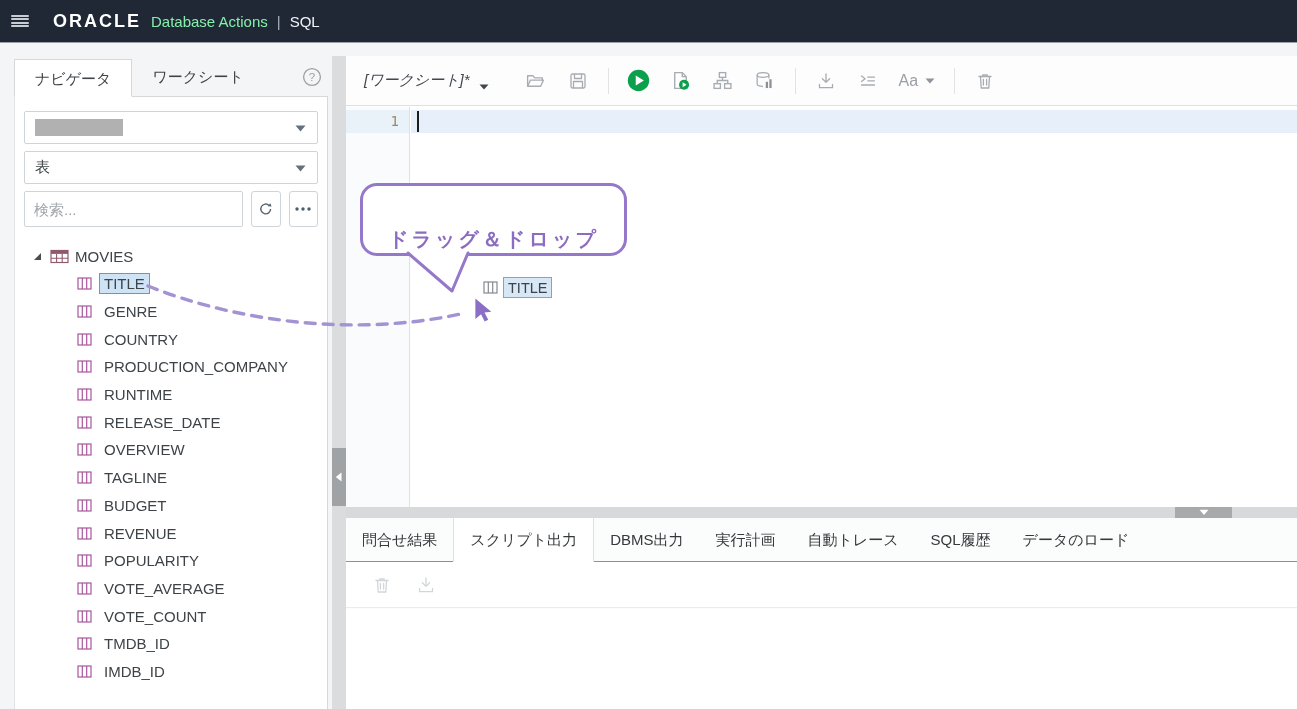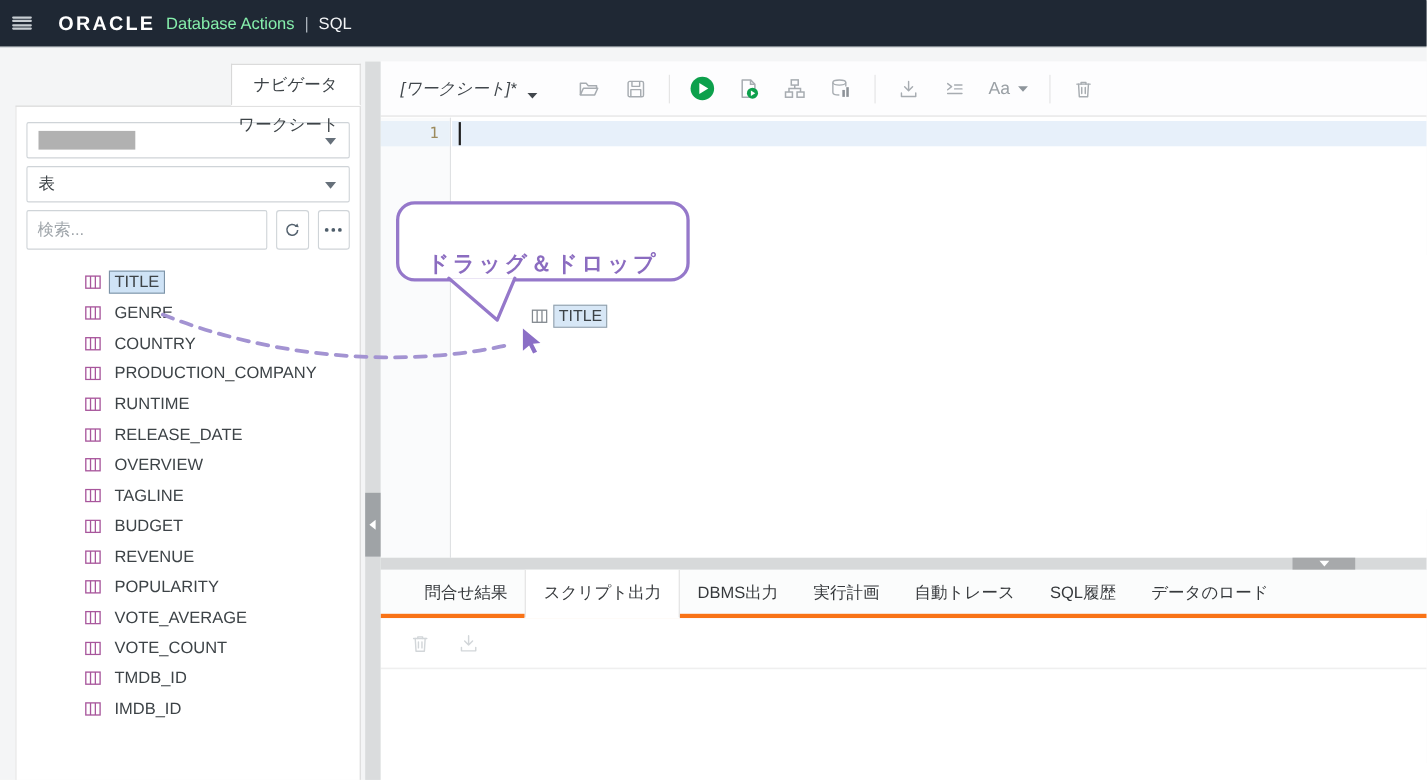--- a/index.html
+++ b/index.html
@@ -11,21 +11,21 @@
             display:flex; align-items:center; box-shadow:0 1px 0 #9aa0a6; z-index:10; }
   .hamburger { width:18px; height:13px; margin-left:11px; display:flex; flex-direction:column; justify-content:space-between; cursor:pointer; }
   .hamburger i { display:block; height:2px; background:#c7cdd2; border-radius:1px; }
   .brand { color:#fff; font-weight:bold; font-size:18px; letter-spacing:2px; margin-left:24px; }
   .product { color:#86efac; font-size:15px; margin-left:10px; }
   .pipe { color:#aab2ba; font-size:15px; margin:0 9px; }
   .module { color:#f2f4f6; font-size:15px; }
 
   
   .nav-panel { position:absolute; left:14px; top:58px; width:314px; bottom:0; z-index:1; }
-  .nav-tabs { display:flex; height:39px; align-items:flex-end; border-bottom:1px solid #d8d8d8; position:relative; z-index:2;flex-direction:column; }
+  .nav-tabs { display:flex; height:39px; align-items:flex-end; border-bottom:1px solid #d8d8d8; position:relative; z-index:2; }
   .nav-tab { height:38px; line-height:37px; padding:0 20px; font-size:15px; color:#3d4347; cursor:pointer; background:transparent; }
   .nav-tab.is-active { background:#fff; border:1px solid #d8d8d8; border-bottom:1px solid #fff; margin-bottom:-1px; }
   .help-btn { position:absolute; right:6px; top:9px; width:20px; height:20px; cursor:pointer; }
   .nav-body { position:absolute; top:39px; left:0; right:0; bottom:0; background:#fff;
               border-left:1px solid #e3e3e3; border-right:1px solid #d8d8d8; padding:14px 9px 0 9px; }
 
   .select-box { position:relative; height:33px; border:1px solid #cfd4d8; border-radius:2px; background:#fff;
                 margin-bottom:7px; cursor:pointer; display:flex; align-items:center; padding:0 10px; }
   .select-box .caret { position:absolute; right:11px; top:13px; }
   .redacted { width:88px; height:17px; background:#b1b1b1; }
@@ -83,21 +83,21 @@
   
   .drag-path { position:absolute; left:140px; top:275px; z-index:4; pointer-events:none; }
 
   
   .hsplit { position:absolute; left:0; top:451px; right:0; height:11px; background:#d7d9da; }
   .hsplit-handle { position:absolute; left:829px; top:0; width:57px; height:11px; background:#a7a9ab;
                    display:flex; align-items:center; justify-content:center; cursor:pointer; }
 
   
   .output { position:absolute; left:0; top:462px; right:0; bottom:0; background:#fbfcfc; }
-  .out-tabs { display:flex; height:44px; padding-left:24px; border-bottom:4px solid #f97316; }
+  .out-tabs { display:flex; height:44px; padding-left:0; border-bottom:1px solid #f97316; }
   .out-tab { height:44px; line-height:44px; padding:0 16px; font-size:15px; color:#36393c; cursor:pointer; }
   .out-tab.is-active { background:#fff; border-left:1px solid #e0e0e0; border-right:1px solid #e0e0e0;
                        border-bottom:1px solid #fff; margin-bottom:-1px; }
   .out-toolbar { height:46px; display:flex; align-items:center; padding-left:14px; border-bottom:1px solid #ececec; background:#fff; }
   .out-toolbar .tool-btn { margin:0 11px; }
   .out-content { position:absolute; top:91px; left:0; right:0; bottom:0; background:#fff; }
 
   svg { display:block; }
 </style>
 </head>
@@ -167,20 +167,35 @@
           <svg width="18" height="6" viewBox="0 0 18 6">
             <circle cx="3" cy="3" r="1.7" fill="#4e5d6a"></circle>
               <circle cx="9" cy="3" r="1.7" fill="#4e5d6a"></circle>
               <circle cx="15" cy="3" r="1.7" fill="#4e5d6a"></circle>
           </svg>
         </span>
       </div>
     </div>
 
     <div class="tree">
+      <div class="tree-table-row">
+        <span class="expander">
+          <svg width="11" height="11" viewBox="0 0 11 11">
+              <polygon points="9,2 9,9 2,9" fill="#4c4c4c"></polygon>
+            </svg>
+        </span>
+        <span class="tbl-icon">
+          <svg width="19" height="15" viewBox="0 0 19 15">
+            <rect x="1" y="1.5" width="17" height="12" fill="#fff" stroke="#8f5a6d" stroke-width="1.2"></rect>
+            <rect x="1" y="1.5" width="17" height="3.4" fill="#8f5a6d"></rect>
+            <path d="M6.6 5 v8.5 M12.2 5 v8.5 M1 9.2 h17" stroke="#8f5a6d" stroke-width="1.1" fill="none"></path>
+          </svg>
+        </span>
+        <span class="tbl-label">MOVIES</span>
+      </div>
 
       <div>
           <div class="tree-col-row is-active">
           <span class="col-icon">
             <svg width="15" height="13" viewBox="0 0 15 13">
               <rect x="1" y="1" width="13" height="11" fill="#fff" stroke="#a8569c" stroke-width="1.2"></rect>
               <path d="M5.3 1 v11 M9.7 1 v11" stroke="#a8569c" stroke-width="1.2"></path>
             </svg>
           </span>
           <span class="col-label">TITLE</span>

